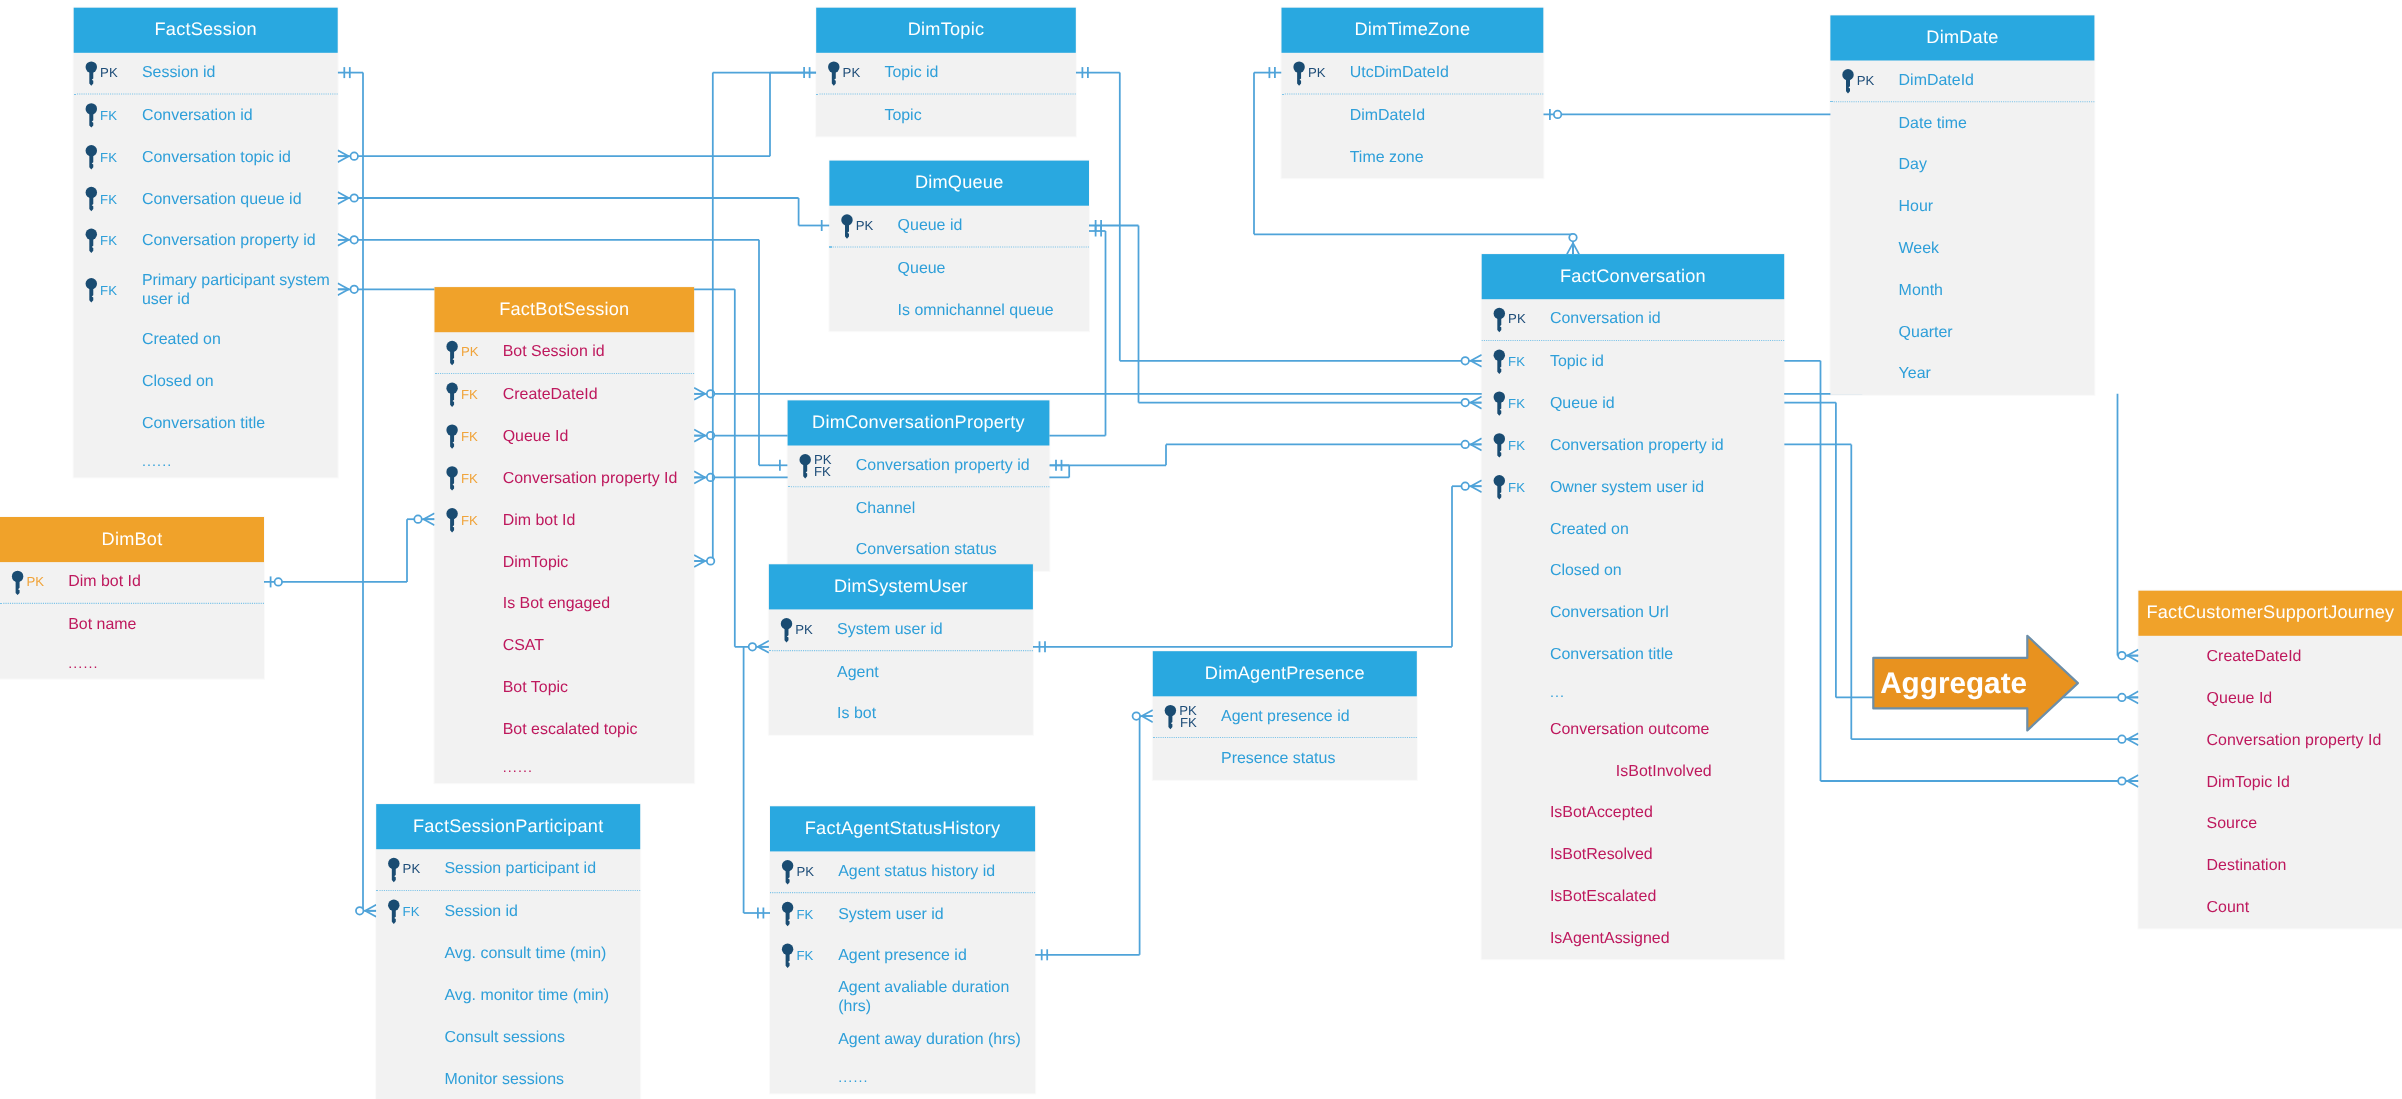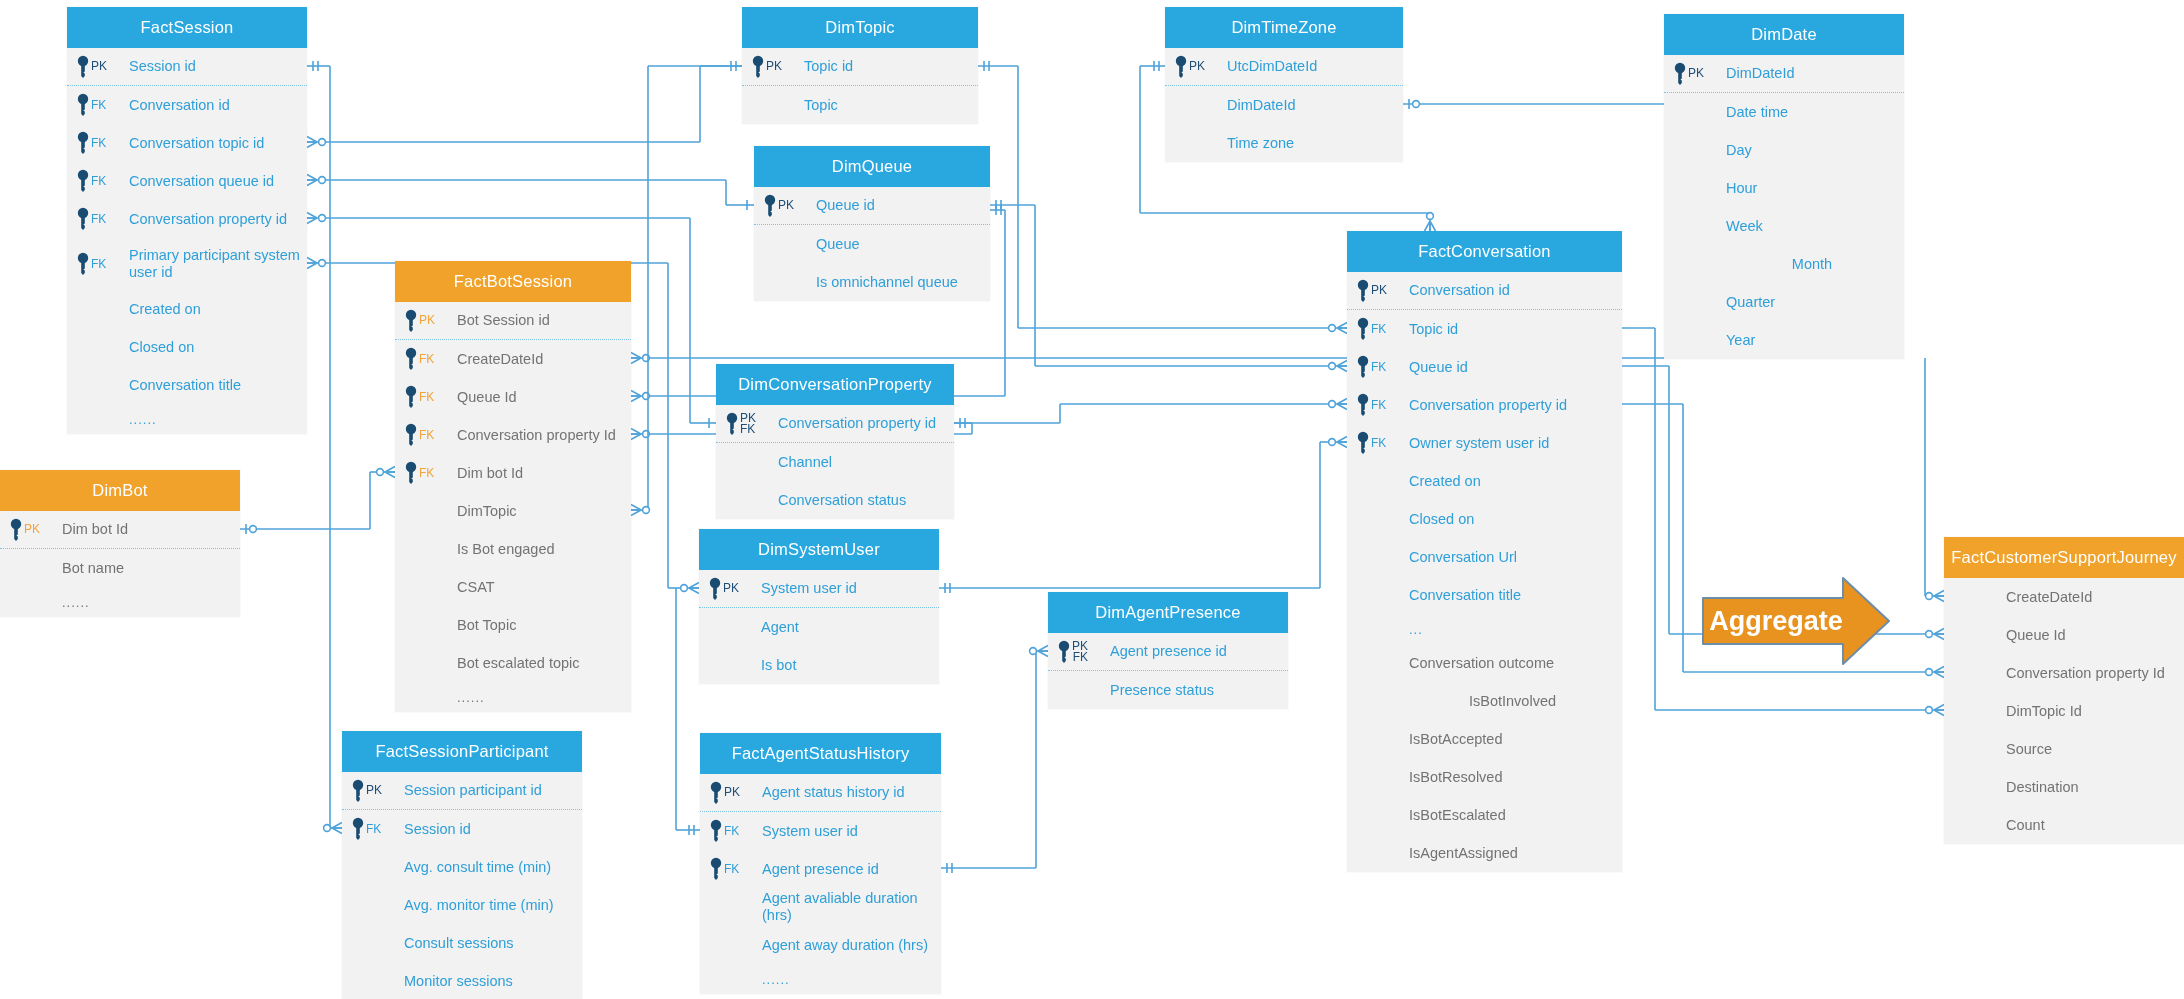--- a/index.html
+++ b/index.html
@@ -13,21 +13,21 @@
   .tbl-hdr.orange{background:#f0a22a;}
   .row{display:flex;align-items:center;box-sizing:border-box;padding-left:10px;}
   .row.sep{border-bottom:1px dotted #7cc3e8;}
   .keycell{width:52px;flex:0 0 52px;display:flex;align-items:center;gap:2px;}
   .keylabel{font-size:12px;line-height:11px;white-space:pre;}
   .keylabel.dark{color:#1f4e79;}
   .keylabel.blue{color:#2e9fd9;}
   .keylabel.orange{color:#f0a43b;}
   .lbl{font-size:14.5px;line-height:17px;padding-right:6px;}
   .lbl.blue{color:#2e9fd9;}
-  .lbl.orange{color:#737373;}
+  .lbl.orange{color:#be185d;}
   .lbl.dots{letter-spacing:1px;font-size:13px;}
   .nokey{padding-left:62px;}
   #agg{position:absolute;z-index:3;}
 </style>
 </head>
 <body>
 
 <div id="canvas">
   <svg id="wires" width="2184" height="999">
       <g></g>
@@ -485,21 +485,21 @@
           </span>
           <span class="lbl blue">Conversation property id</span>
         </div>
         <div class="row nokey" style="height: 38px;">
           <span class="lbl blue">Channel</span>
         </div>
         <div class="row nokey" style="height: 38px;">
           <span class="lbl blue">Conversation status</span>
         </div>
       </div>
-      <div class="tbl" style="left: 699px; top: 529px; width: 240px;">
+      <div class="tbl" style="left: 699px; top: 513px; width: 240px;">
         <div class="tbl-hdr blue">DimSystemUser</div>
         <div class="row sep" style="height: 38px;">
           <span class="keycell">
             <svg width="12" height="24" viewBox="0 0 12 24">
               <circle cx="6" cy="6" r="5.2" fill="#1a4c72"></circle>
               <path d="M4.2 9 L4.2 21 L6 23 L7.8 21 L7.8 18.5 L6.4 17.6 L7.8 16.4 L7.8 9 Z" fill="#1a4c72"></path>
             </svg>
             <span class="keylabel dark">PK</span>
           </span>
           <span class="lbl blue">System user id</span>
@@ -692,21 +692,21 @@
         </div>
         <div class="row nokey" style="height: 38px;">
           <span class="lbl blue">Day</span>
         </div>
         <div class="row nokey" style="height: 38px;">
           <span class="lbl blue">Hour</span>
         </div>
         <div class="row nokey" style="height: 38px;">
           <span class="lbl blue">Week</span>
         </div>
-        <div class="row nokey" style="height: 38px; justify-content: center;">
+        <div class="row nokey" style="height: 38px;">
           <span class="lbl blue">Month</span>
         </div>
         <div class="row nokey" style="height: 38px;">
           <span class="lbl blue">Quarter</span>
         </div>
         <div class="row nokey" style="height: 38px;">
           <span class="lbl blue">Year</span>
         </div>
       </div>
       <div class="tbl" style="left: 1944px; top: 537px; width: 240px;">

